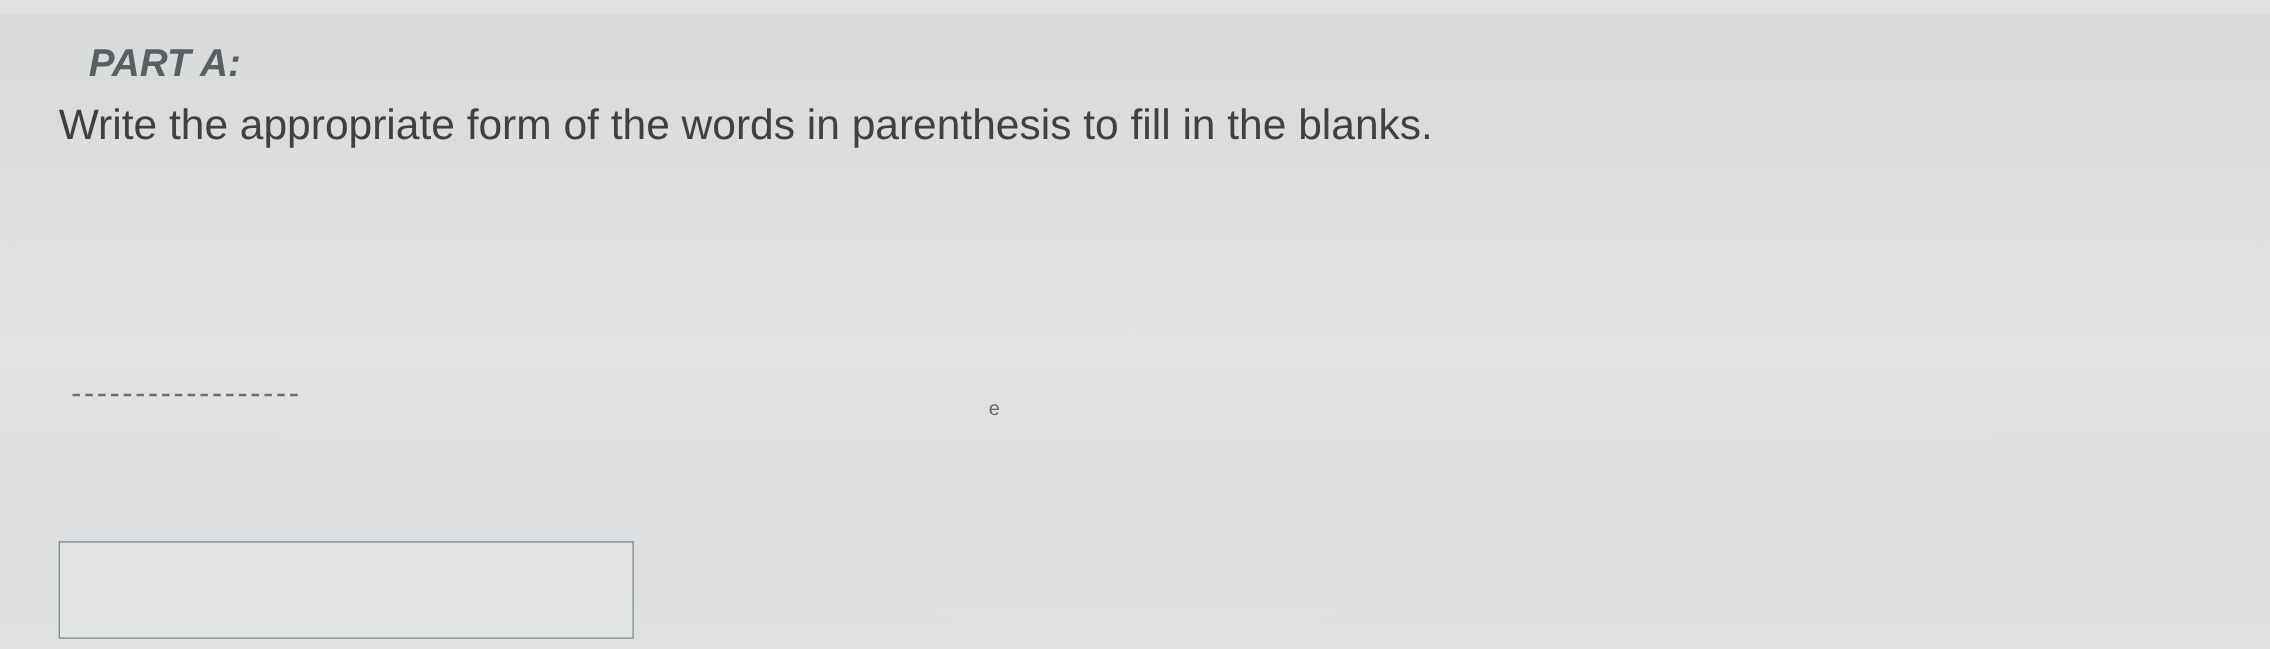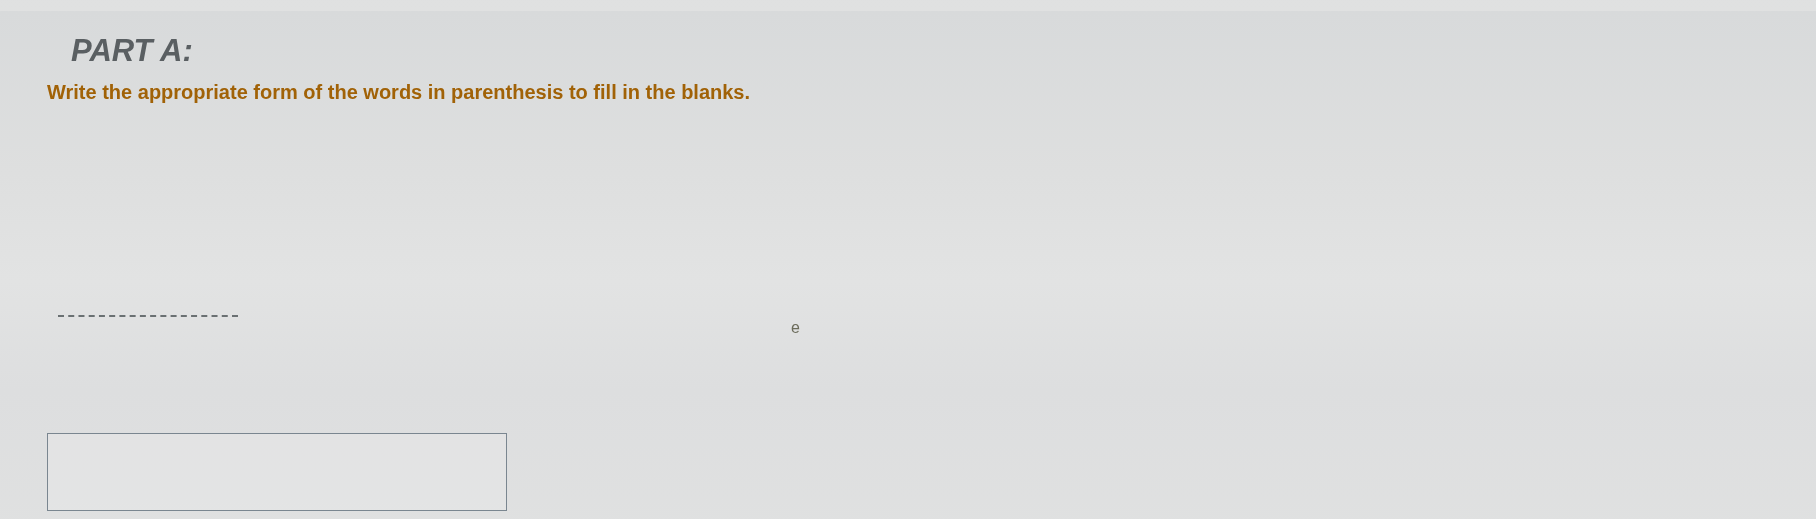--- a/index.html
+++ b/index.html
@@ -21,23 +21,23 @@
       left: 38px;
       font-size: 31px;
       font-style: italic;
       font-weight: 600;
       color: #5a5f62;
     }
     .instruction {
       position: absolute;
       top: 48px;
       left: 14px;
-      font-size: 20px;
-      font-weight: 700;
-      color: #a16207;
+      font-size: 34px;
+      font-weight: 400;
+      color: #404040;
     }
     .question-line {
       position: absolute;
       top: 245px;
       left: 14px;
       font-size: 27px;
       color: #5d6567;
       white-space: nowrap;
     }
     .blank {

